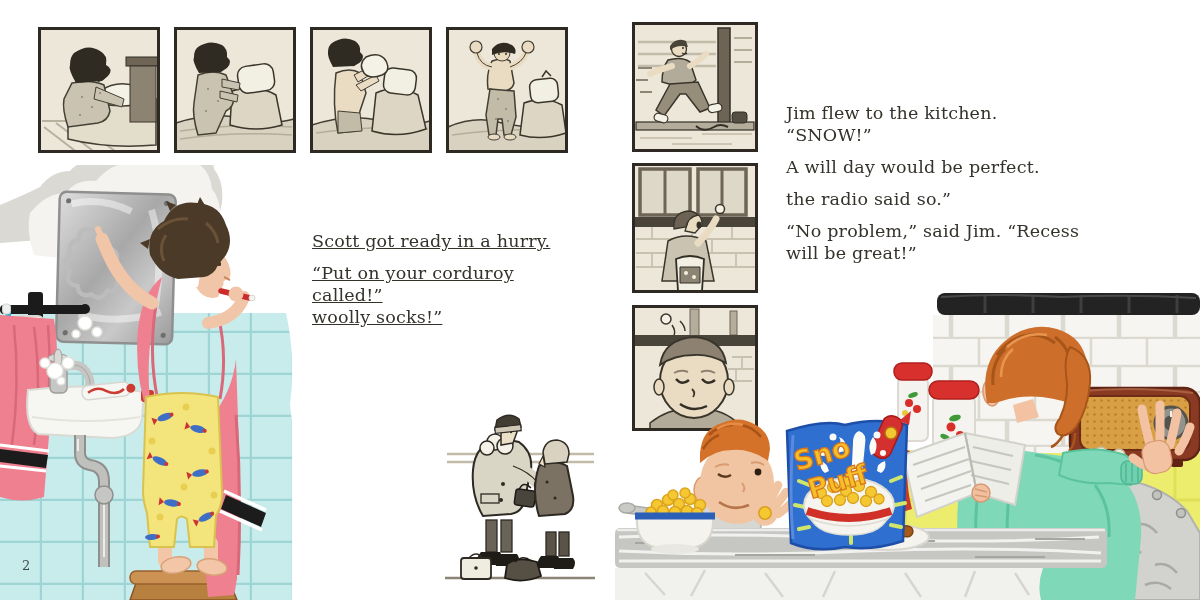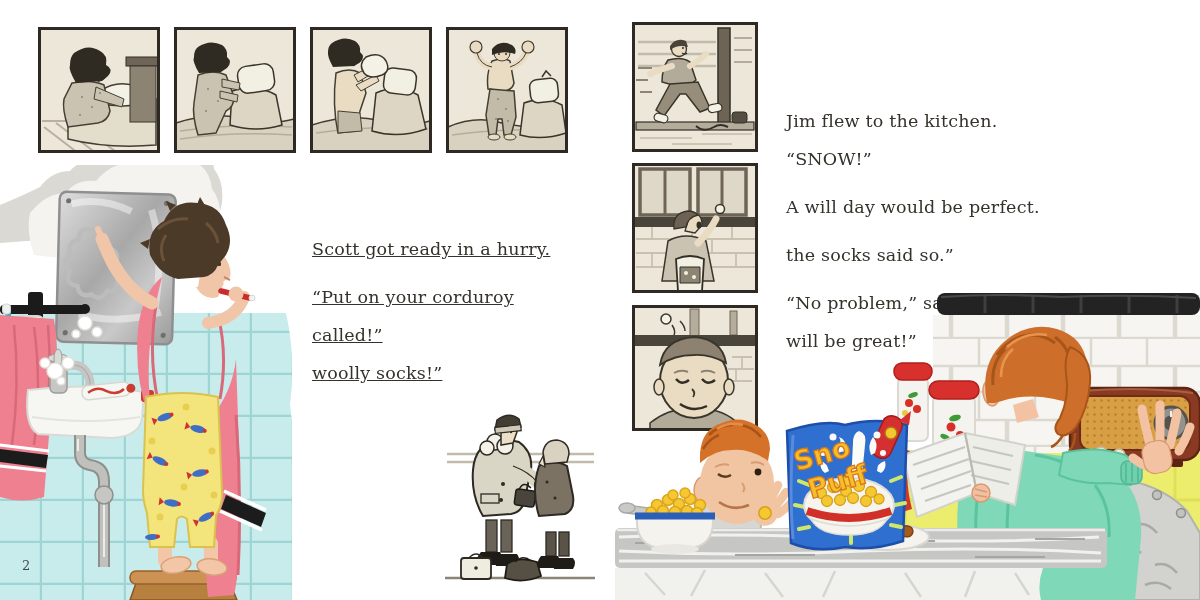--- a/index.html
+++ b/index.html
@@ -1,19 +1,19 @@
 <!DOCTYPE html>
 <html><head>
 <meta charset="utf-8">
 <style>
   html,body{margin:0;padding:0;background:#ffffff;}
   #spread{position:relative;width:1200px;height:600px;background:#ffffff;overflow:hidden;
           font-family:"DejaVu Serif", "Liberation Serif", serif;}
   .abs{position:absolute;}
-  .text-block{color:#35322b;font-size:17.5px;line-height:38px;letter-spacing:.2px;}
+  .text-block{color:#35322b;font-size:17.5px;line-height:22px;letter-spacing:.2px;}
   .text-block .para{margin:0 0 10px 0;}
   .text-block .line{display:block;}
   #left-text{left:312px;top:230px;width:250px;text-decoration:underline;}
   #right-text{left:786px;top:102px;width:300px;}
   #page-num{left:22px;top:558px;font-size:13px;color:#3f4a48;z-index:9;}
   svg{display:block;}
 </style>
 </head>
 <body>
 
@@ -401,21 +401,21 @@
   </svg>
 
   <div id="right-text" class="abs text-block">
     <p class="para">
       <span class="line">Jim flew to the kitchen. “SNOW!”</span>
     </p>
     <p class="para">
       <span class="line">A will day would be perfect.</span>
     </p>
     <p class="para">
-      <span class="line">the socks said so.”</span>
+      <span class="line">the radio said so.”</span>
     </p>
     <p class="para">
       <span class="line">“No problem,” said Jim. “Recess</span>
       <span class="line">will be great!”</span>
     </p>
   </div>
 
   <svg class="abs" style="left:615px;top:285px" width="585" height="315" viewBox="0 0 585 315">
     <defs>
       <pattern id="brick" width="56" height="54" patternUnits="userSpaceOnUse">

